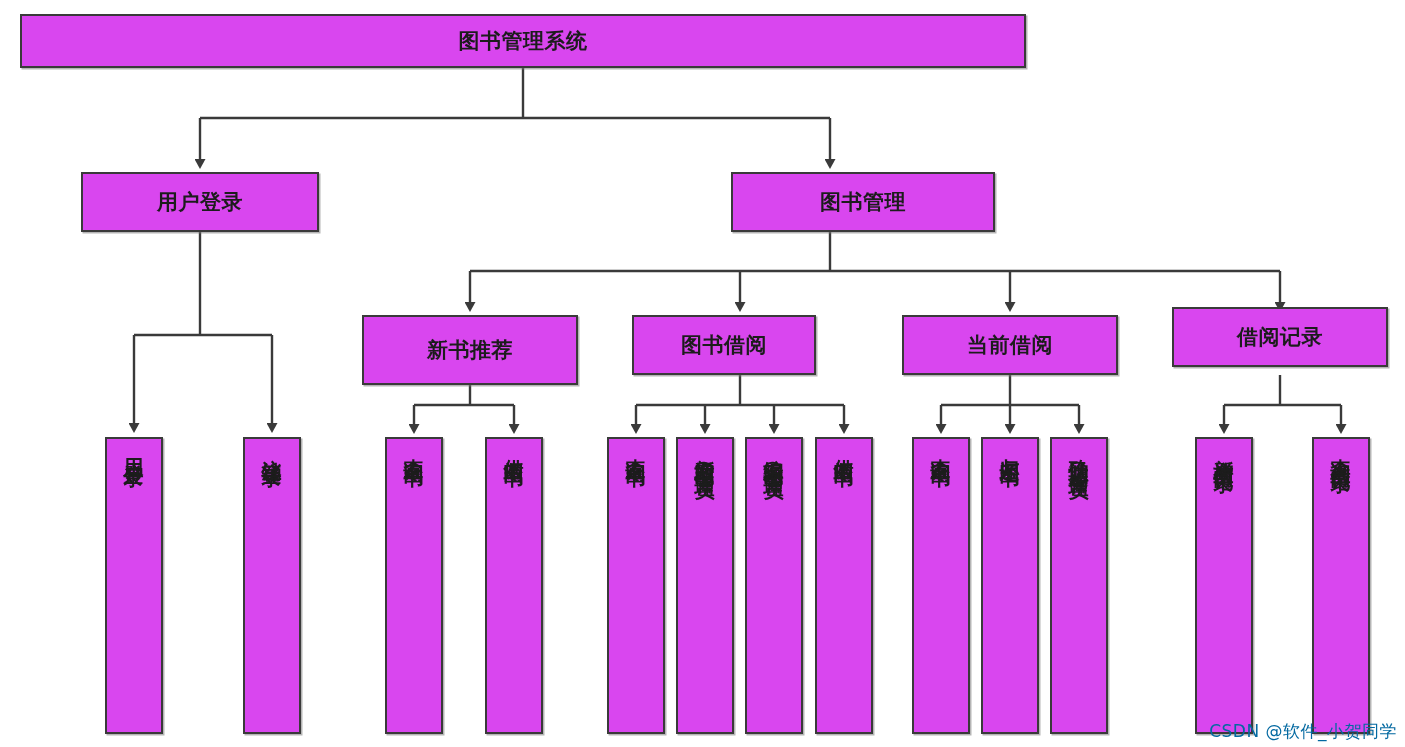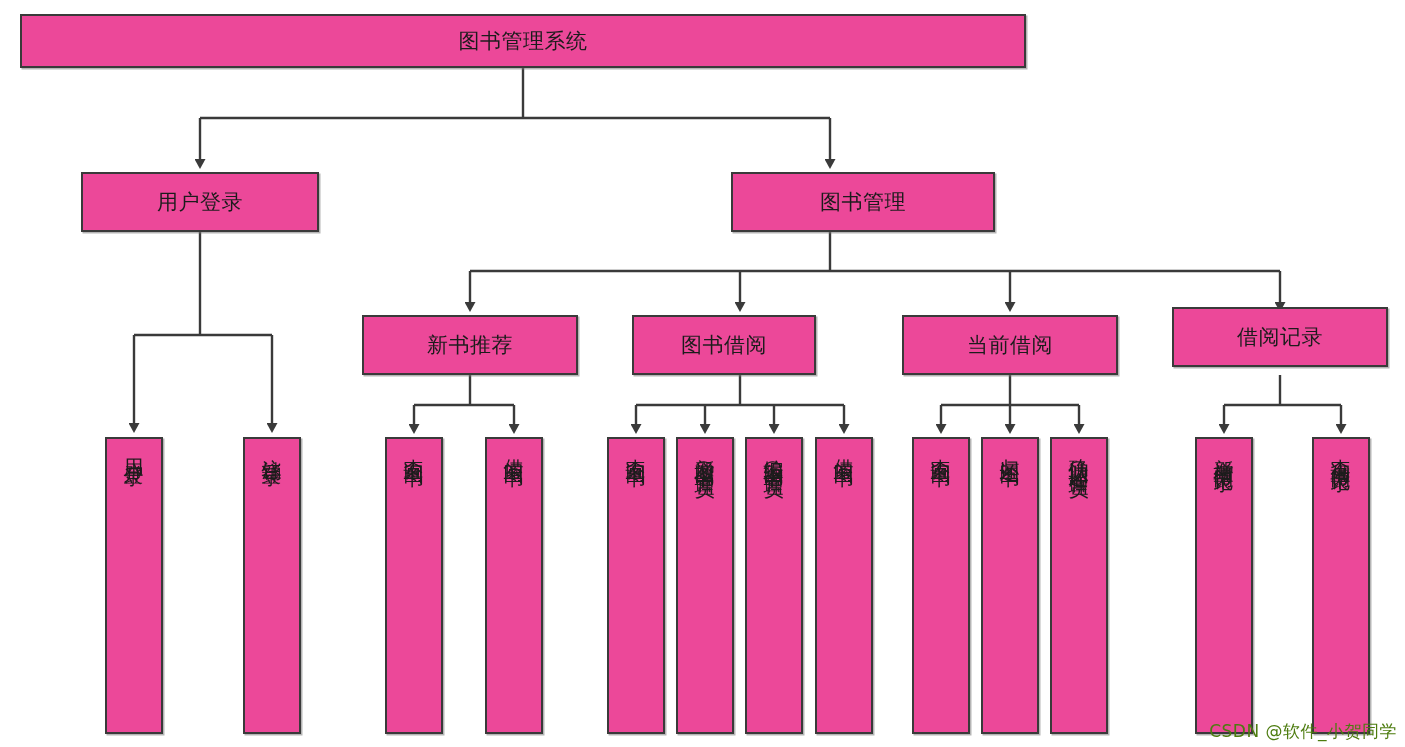--- a/index.html
+++ b/index.html
@@ -23,27 +23,28 @@
     position: absolute;
     left: 0;
     top: 0;
     width: 1405px;
     height: 747px;
     pointer-events: none;
   }
   .node {
     position: absolute;
     box-sizing: border-box;
-    background: #ec4899;
+    background: #d946ef;
     border: 2px solid #3a3a3a;
     box-shadow: 1.5px 1.5px 0 0 rgba(120,120,120,0.55);
     display: flex;
     align-items: center;
     justify-content: center;
     z-index: 2;
+    font-weight: bold;
   }
   .node .label {
     font-size: 21px;
     line-height: 1.18;
     color: #1c1c1c;
     letter-spacing: 0.5px;
     white-space: nowrap;
     text-align: center;
   }
   
@@ -58,21 +59,21 @@
     font-size: 20px;
     line-height: 1.30;
     letter-spacing: 3px;
     white-space: nowrap;
   }
   .watermark {
     position: absolute;
     right: 8px;
     bottom: 4px;
     font-size: 17px;
-    color: #4d7c0f;
+    color: #0369a1;
     z-index: 5;
     white-space: nowrap;
     letter-spacing: 0.5px;
   }
 </style>
 </head>
 <body>
 
 <div id="canvas">
 
@@ -130,21 +131,21 @@
     <span class="label">图书管理系统</span>
   </div>
 
   <div class="node" style="left:81px; top:172px; width:238px; height:60px;">
     <span class="label">用户登录</span>
   </div>
   <div class="node" style="left:731px; top:172px; width:264px; height:60px;">
     <span class="label">图书管理</span>
   </div>
 
-  <div class="node" style="left:362px; top:315px; width:216px; height:60px;">
+  <div class="node" style="left:362px; top:315px; width:216px; height:70px;">
     <span class="label">新书推荐</span>
   </div>
   <div class="node" style="left:632px; top:315px; width:184px; height:60px;">
     <span class="label">图书借阅</span>
   </div>
   <div class="node" style="left:902px; top:315px; width:216px; height:60px;">
     <span class="label">当前借阅</span>
   </div>
   <div class="node" style="left:1172px; top:307px; width:216px; height:60px;">
     <span class="label">借阅记录</span>

